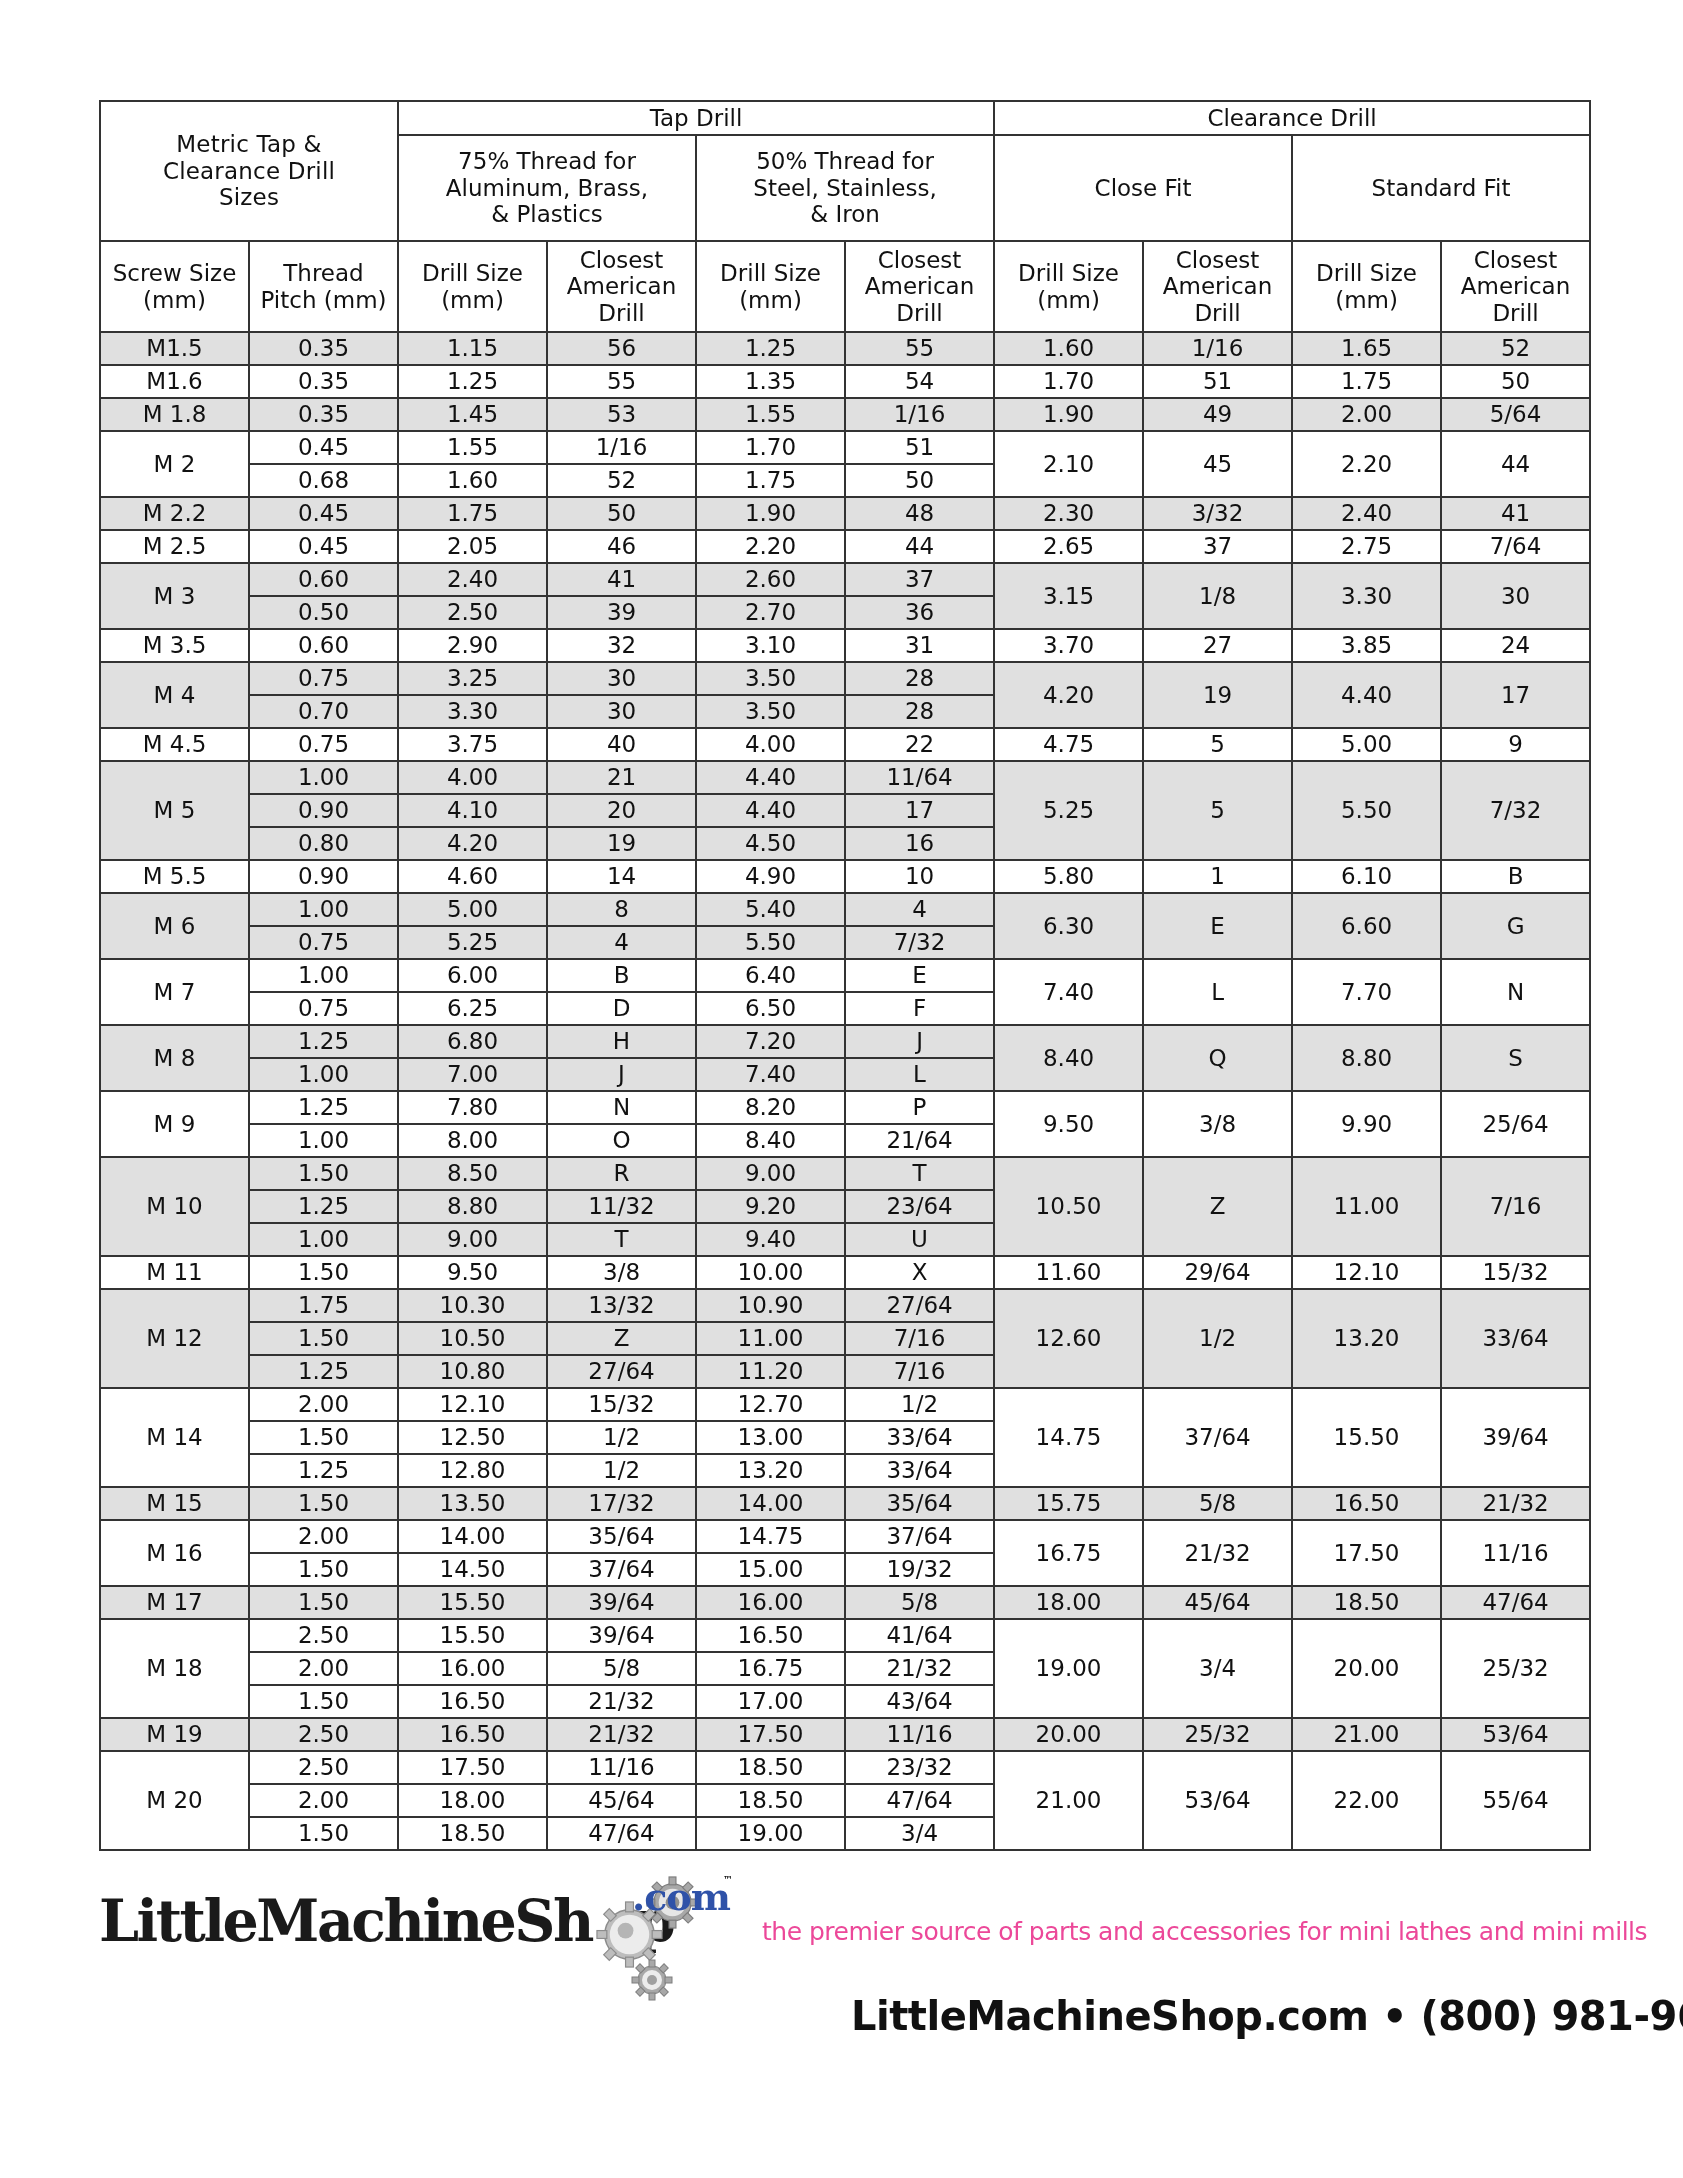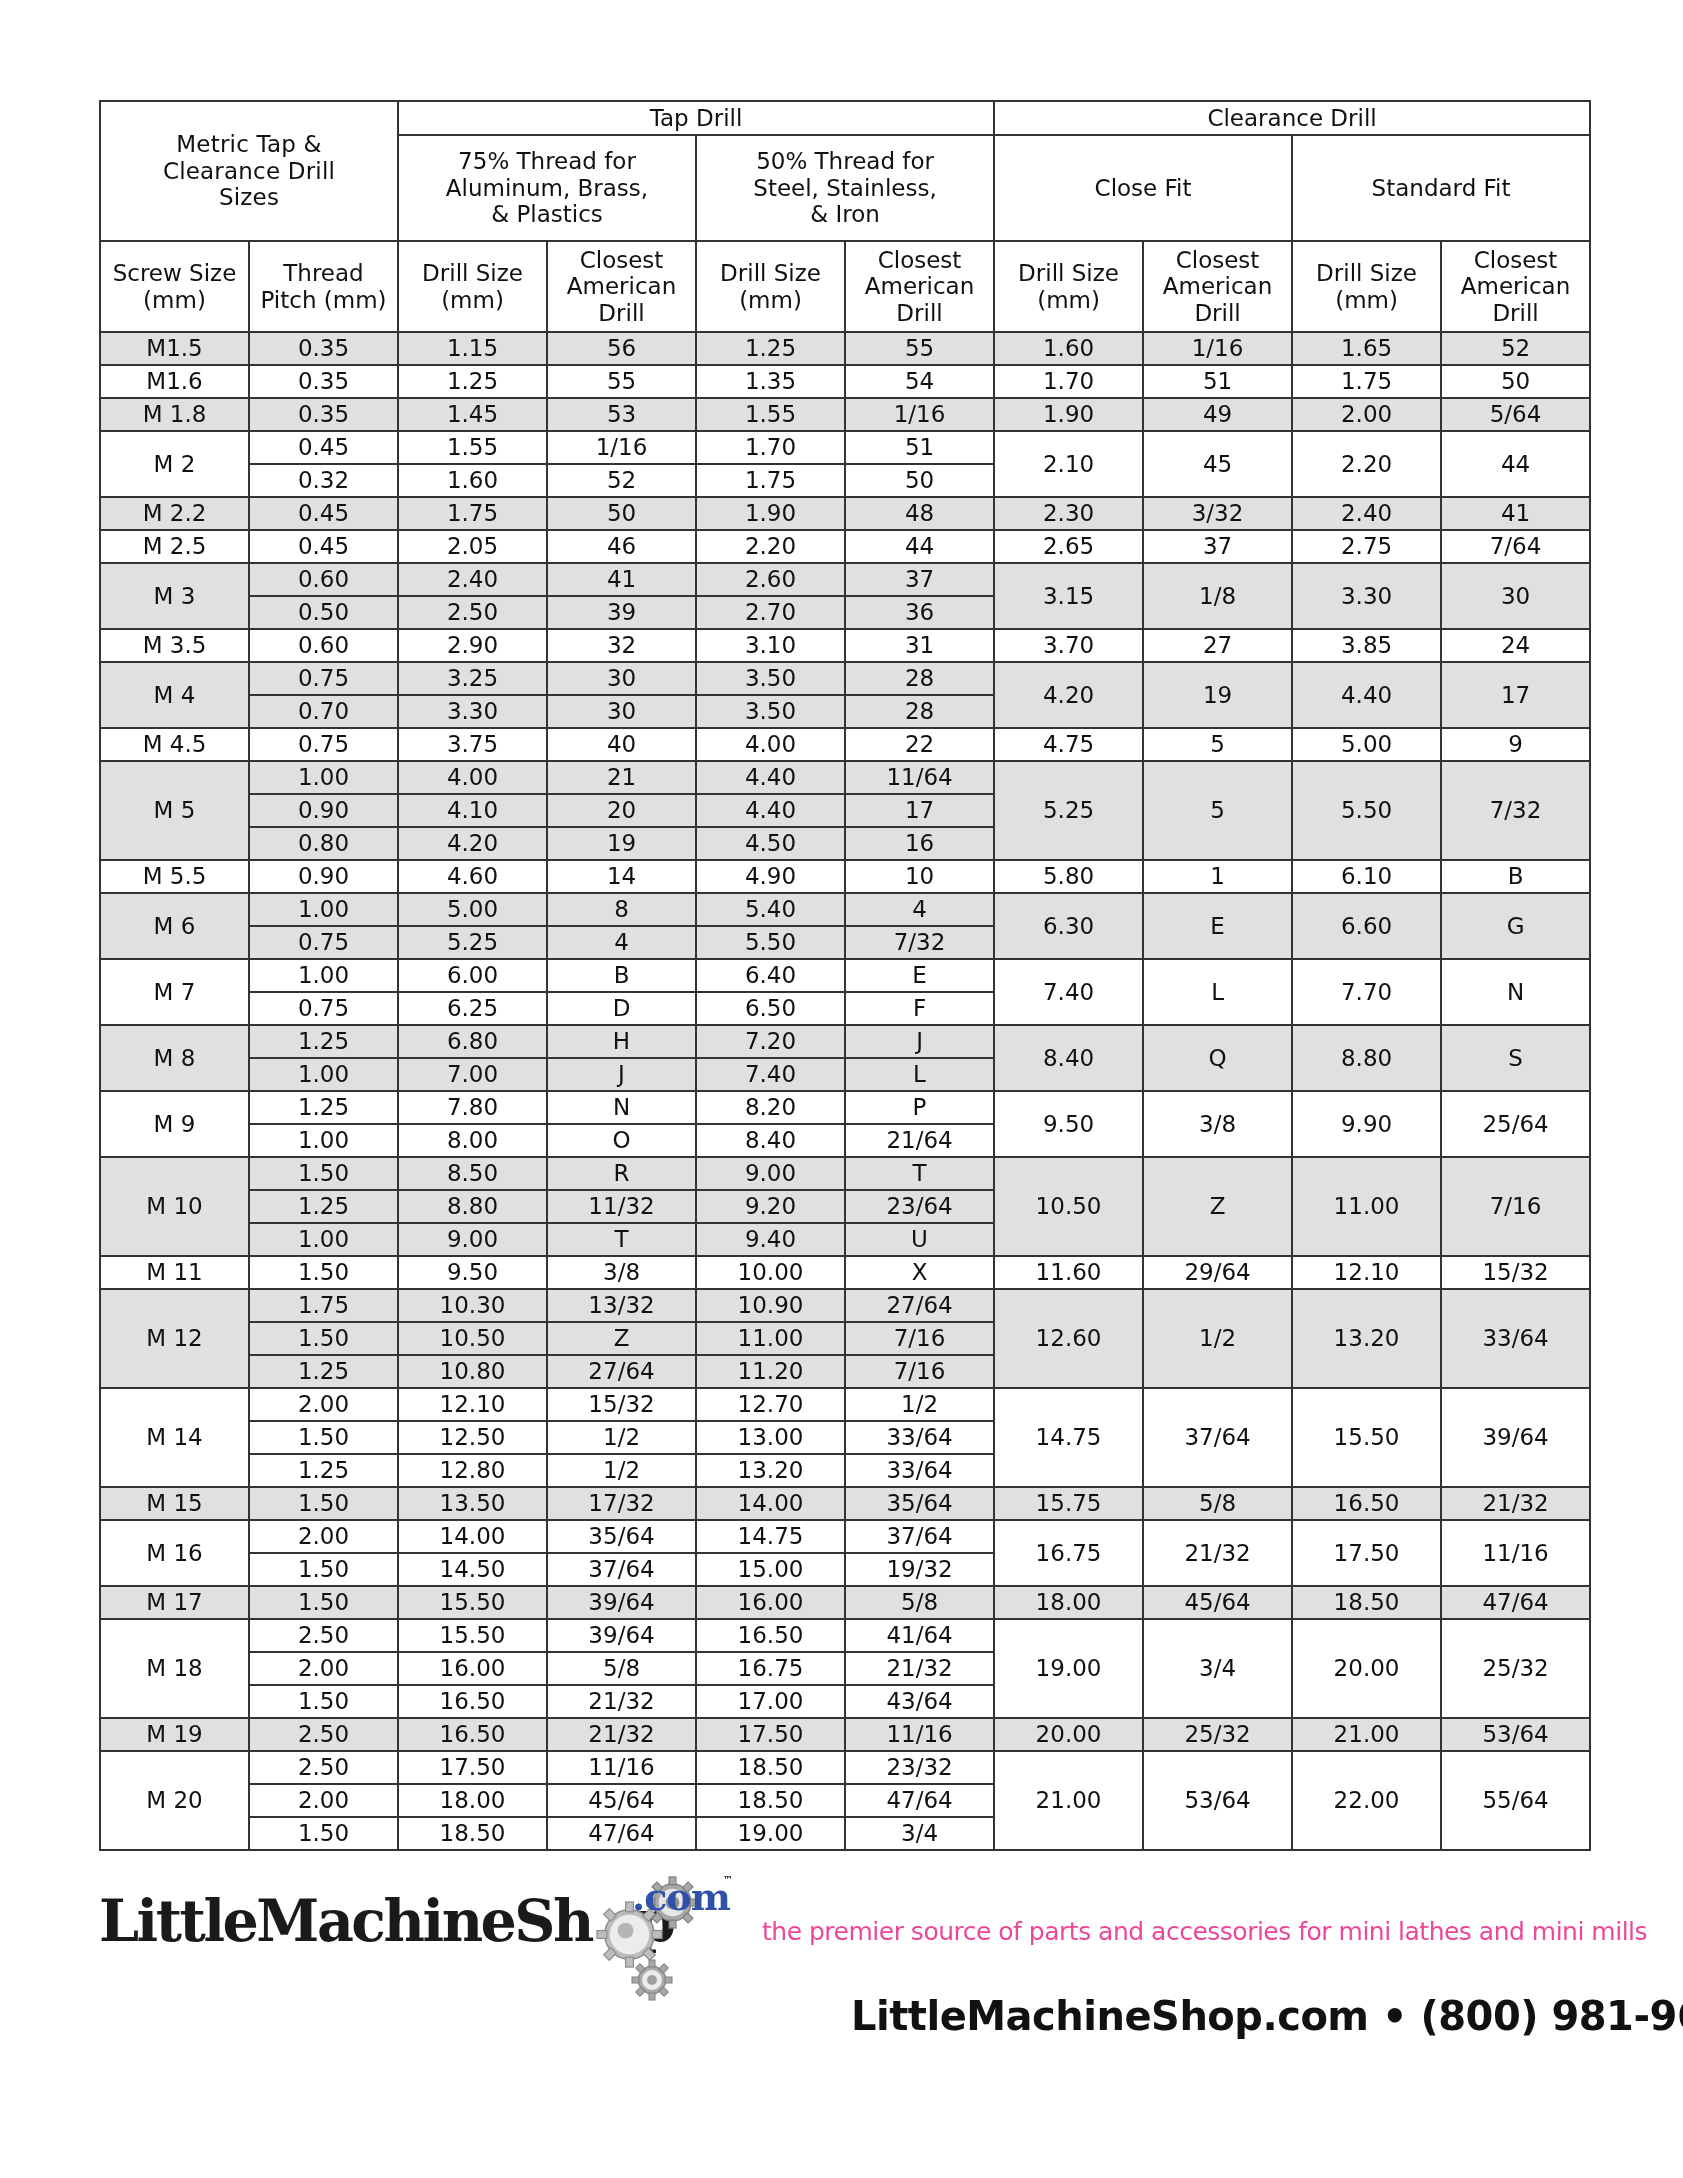--- a/index.html
+++ b/index.html
@@ -143,21 +143,21 @@
         <td>1.55</td>
         <td>1/16</td>
         <td>1.70</td>
         <td>51</td>
         <td rowspan="2">2.10</td>
         <td rowspan="2">45</td>
         <td rowspan="2">2.20</td>
         <td rowspan="2">44</td>
       </tr>
       <tr>
-        <td>0.32</td>
+        <td>0.68</td>
         <td>1.60</td>
         <td>52</td>
         <td>1.75</td>
         <td>50</td>
       </tr>
       <tr class="shade">
         <td>M 2.2</td>
         <td>0.45</td>
         <td>1.75</td>
         <td>50</td>

